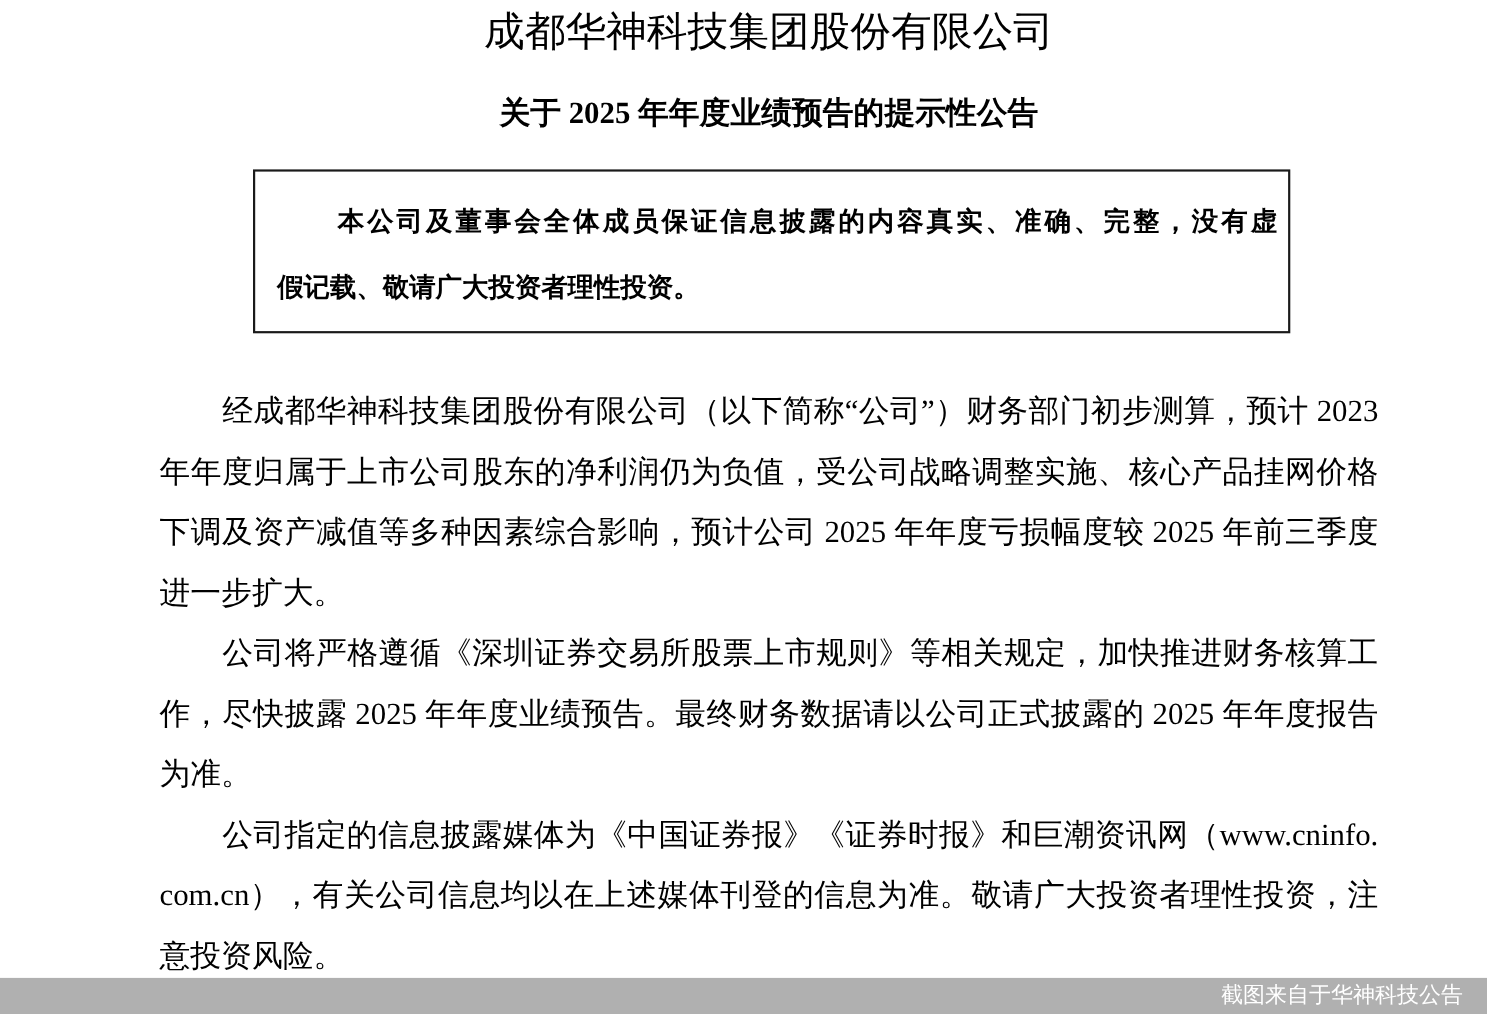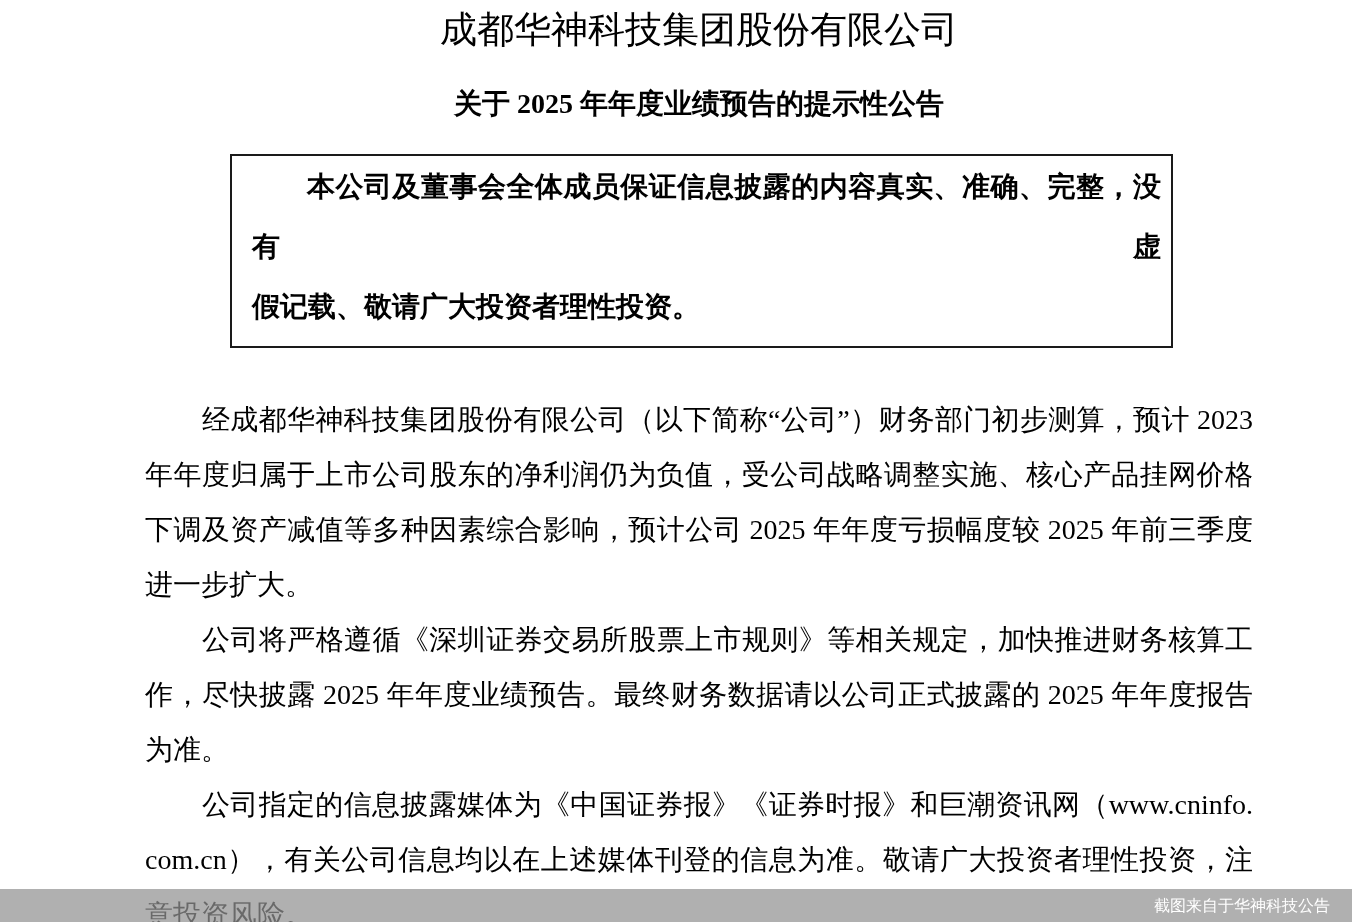--- a/index.html
+++ b/index.html
@@ -26,24 +26,24 @@
   .doc-subtitle {
     text-align: center;
     font-size: 28px;
     font-weight: bold;
     line-height: 43px;
     margin: 30px 0 0 0;
   }
   .notice-box {
     margin: 29px 80px 0 85px;
     border: 2px solid #1a1a1a;
-    padding: 1px 10px 9px 20px;
+    padding: 16px 10px 9px 20px;
     font-family: "Liberation Sans", "DejaVu Sans", sans-serif;
     font-weight: bold;
-    font-size: 28px;
+    font-size: 24px;
     line-height: 60px;
   }
   .body-text {
     margin-top: 44px;
     font-size: 28px;
     line-height: 55px;
   }
   .ln {
     text-align: justify;
     text-align-last: justify;
@@ -60,21 +60,21 @@
     background: rgba(145, 145, 145, 0.72);
   }
   .watermark-text {
     position: absolute;
     right: 22px;
     top: 0;
     height: 33px;
     line-height: 33px;
     color: #ffffff;
     font-family: "Liberation Sans", "DejaVu Sans", sans-serif;
-    font-size: 16px;
+    font-size: 20px;
     white-space: nowrap;
   }
 </style>
 </head>
 <body>
 
 <div class="content">
 
   <div class="doc-title">成都华神科技集团股份有限公司</div>
 

